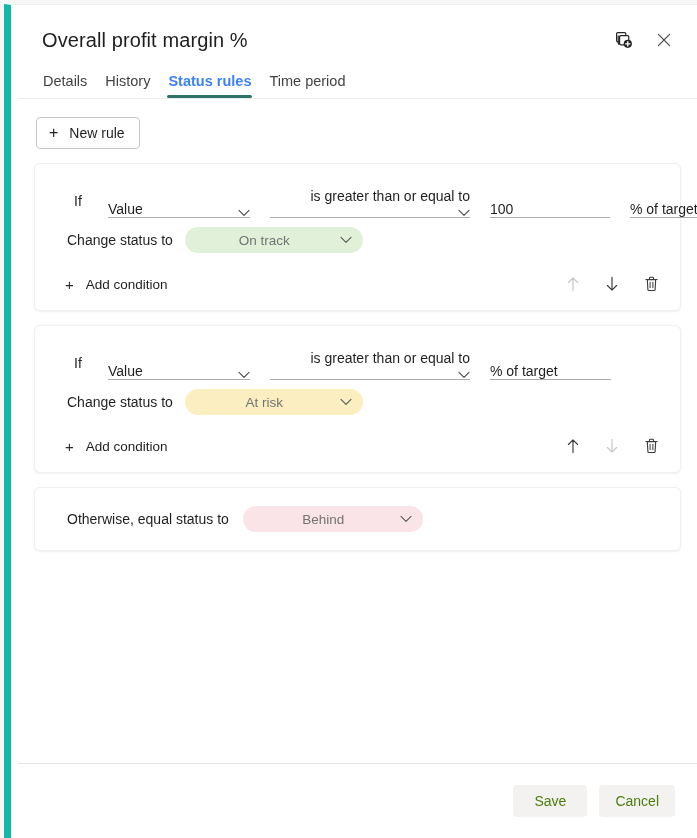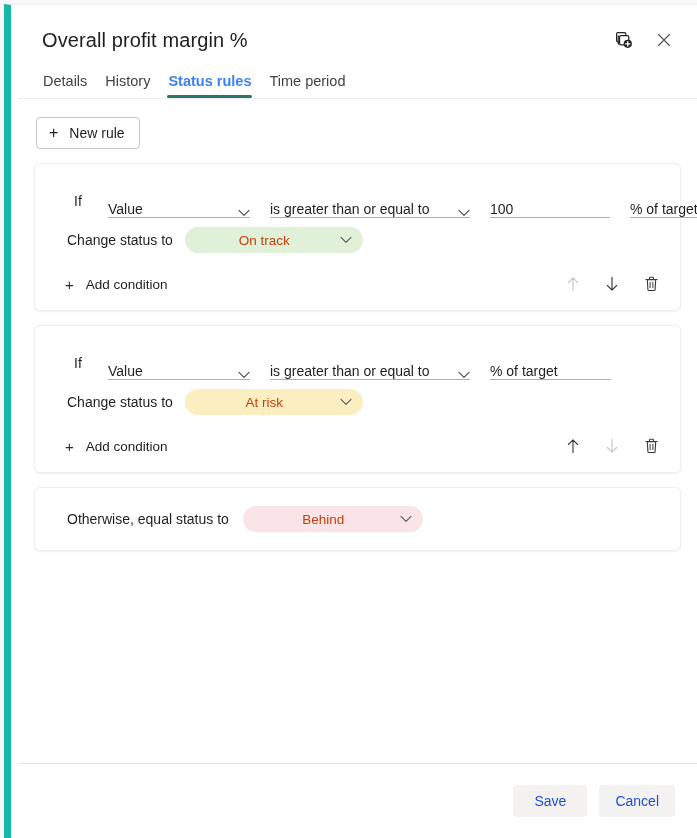--- a/index.html
+++ b/index.html
@@ -158,21 +158,21 @@
     flex: 0 0 auto;
     margin-top: 11px;
   }
   .field .ftext {
     font-size: 14px;
     color: #1f1f1f;
     white-space: nowrap;
     overflow: hidden;
   }
   .field.f-subject { width: 142px; margin-right: 20px; }
-  .field.f-operator { width: 200px; margin-right: 20px; }
+  .field.f-operator { width: 200px; margin-right: 20px; flex-direction: column; }
   .field.f-value { width: 120px; margin-right: 20px; cursor: text; }
   .field.f-unit { width: 121px; }
 
   .chev {
     flex: 0 0 auto;
     margin-left: 8px;
     color: #494949;
     display: block;
   }
 
@@ -194,21 +194,21 @@
     justify-content: space-between;
     height: 26px;
     border-radius: 13px;
     padding: 0 11px 0 14px;
     cursor: pointer;
   }
   .pill .ptext {
     flex: 1 1 auto;
     text-align: center;
     font-size: 13.5px;
-    color: #c2410c;
+    color: #737373;
     white-space: nowrap;
   }
   .pill .chev { margin-left: 10px; color: #5a5a5a; }
   .pill.w-ontrack { width: 178px; background: #e1f1d9; }
   .pill.w-atrisk  { width: 178px; background: #fbefc2; }
   .pill.w-behind  { width: 180px; background: #fae4e8; }
 
   .addcond-row {
     display: flex;
     align-items: center;
@@ -267,21 +267,21 @@
     justify-content: flex-end;
     gap: 12px;
     padding-right: 22px;
   }
   .fbtn {
     min-width: 74px;
     height: 32px;
     border: none;
     border-radius: 4px;
     background: #f3f2f1;
-    color: #1d4ed8;
+    color: #4d7c0f;
     font-size: 14px;
     font-family: "Liberation Sans", sans-serif;
     cursor: default;
     padding: 0 16px;
   }
 </style>
 </head>
 <body>
 
 <div class="panel">

